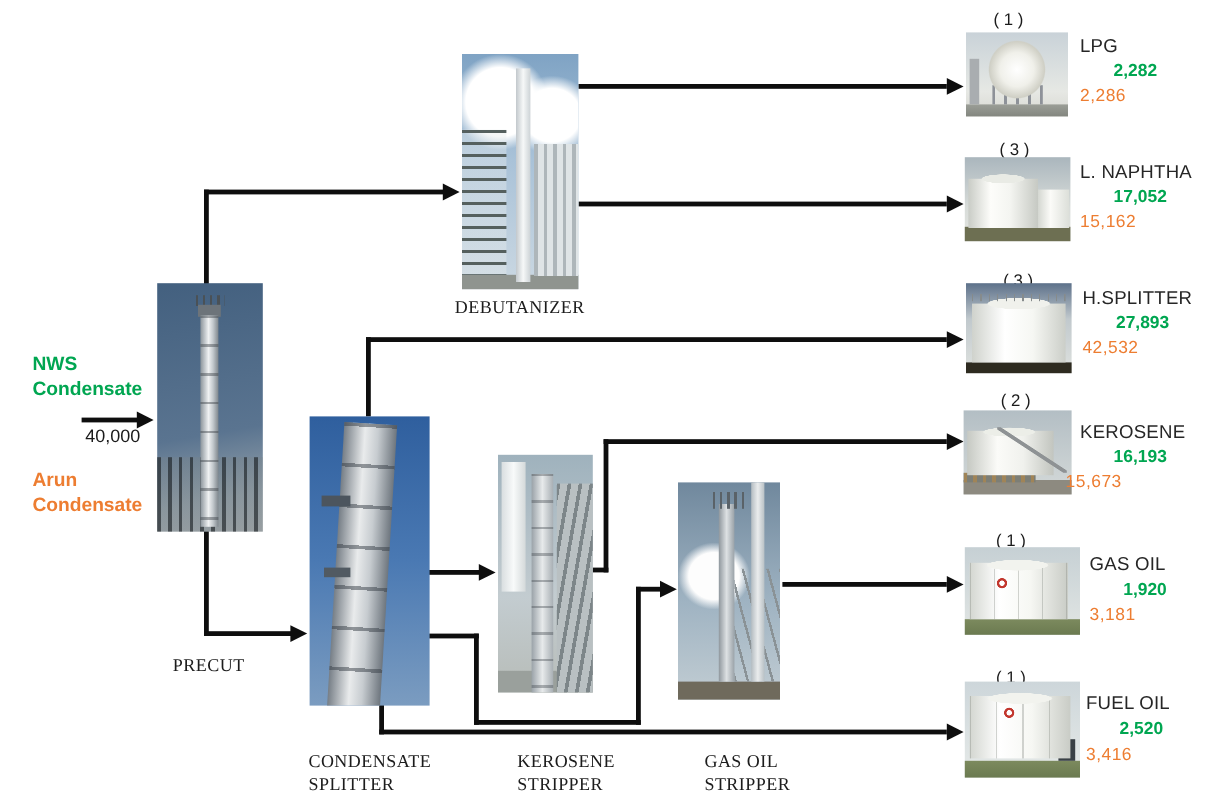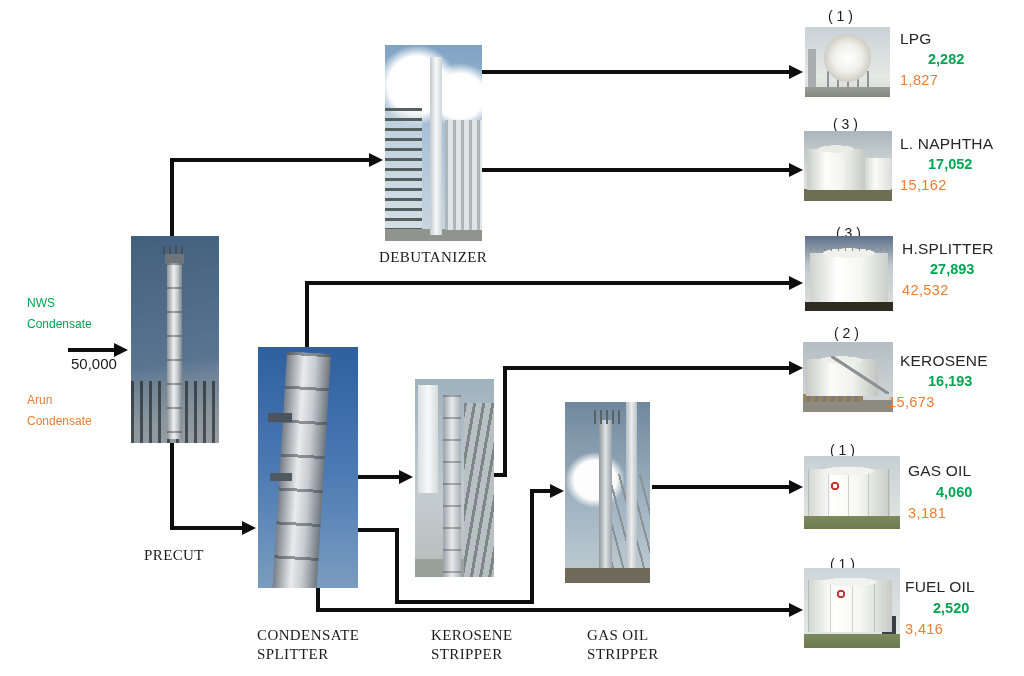--- a/index.html
+++ b/index.html
@@ -8,21 +8,21 @@
   
   .ln{position:absolute;background:var(--line,#0e0e0e);}
   .h{height:4px;} .v{width:4px;}
   .head{position:absolute;width:0;height:0;border-top:7px solid transparent;
         border-bottom:7px solid transparent;border-left:14px solid var(--line,#0e0e0e);}
   
   .photo{position:absolute;overflow:hidden;}
   
   .serifl{position:absolute;font-family:"Liberation Serif",serif;font-size:15px;
           line-height:19px;color:#1c1c1c;letter-spacing:.4px;white-space:pre;}
-  .bigl{position:absolute;font-size:12px;font-weight:400;line-height:21px;white-space:pre;}
+  .bigl{position:absolute;font-size:16px;font-weight:700;line-height:21px;white-space:pre;}
   .rate{position:absolute;font-size:15px;color:#1b1b1b;}
   .cnt{position:absolute;font-size:14px;color:#1b1b1b;white-space:pre;}
   .tname{position:absolute;font-size:15.5px;color:#262626;letter-spacing:.2px;white-space:pre;}
   .gval{position:absolute;font-size:14.5px;font-weight:700;color:var(--green,#00A651);margin-left:28px;}
   .oval{position:absolute;font-size:14.5px;font-weight:400;letter-spacing:.4px;color:var(--orange,#ED7D31);}
   
   .ph-precut{background:
     repeating-linear-gradient(180deg,rgba(60,66,72,.45) 0 2px,rgba(0,0,0,0) 2px 24px) 36px 27px / 15px 176px no-repeat,
     linear-gradient(90deg,#8b949b,#eff1f2 45%,#c3c9cd 70%,#7f878d) 36px 27px / 15px 176px no-repeat,
     linear-gradient(#6d747a,#6d747a) 34px 18px / 19px 10px no-repeat,
@@ -101,21 +101,21 @@
     linear-gradient(#7c8a5e,#6b7a50) 0 66px / 96px 14px no-repeat,
     linear-gradient(180deg,#cdd6da,#e6eae8);}
 </style>
 </head>
 <body>
 
 <div id="stage" style="--green: #00A651; --orange: #ED7D31; --line: #0e0e0e;">
 
   <div class="bigl" style="left:27px;top:293px;color:var(--green)">NWS
 Condensate</div>
-  <div class="rate" style="left:71px;top:355px">50,000</div>
+  <div class="rate" style="left:71px;top:355px">40,000</div>
   <div class="bigl" style="left:27px;top:390px;color:var(--orange)">Arun
 Condensate</div>
 
   <div class="ln h" style="left:68px;top:348px;width:48px"></div>
   <div class="head" style="left:114px;top:343px"></div>
 
   <div class="ln v" style="left:170px;top:158px;height:82px"></div>
   <div class="ln h" style="left:170px;top:158px;width:203px"></div>
   <div class="head" style="left:369px;top:153px"></div>
 
@@ -174,21 +174,21 @@
 STRIPPER</div>
 
   <div class="photo ph-gstrip" style="left:565px;top:402px;width:85px;height:181px"></div>
   <div class="serifl" style="left:587px;top:626px">GAS OIL
 STRIPPER</div>
 
   <div class="cnt" style="left:828px;top:8px">( 1 )</div>
   <div class="photo ph-lpg" style="left:805px;top:27px;width:85px;height:70px"></div>
   <div class="tname" style="left:900px;top:30px">LPG</div>
   <div class="gval" style="left:900px;top:51px">2,282</div>
-  <div class="oval" style="left:900px;top:72px">1,827</div>
+  <div class="oval" style="left:900px;top:72px">2,286</div>
 
   <div class="cnt" style="left:833px;top:116px">( 3 )</div>
   <div class="photo ph-lnaph" style="left:804px;top:131px;width:88px;height:70px"></div>
   <div class="tname" style="left:900px;top:135px">L. NAPHTHA</div>
   <div class="gval" style="left:900px;top:156px">17,052</div>
   <div class="oval" style="left:900px;top:177px">15,162</div>
 
   <div class="cnt" style="left:836px;top:225px">( 3 )</div>
   <div class="photo ph-hnaph" style="left:805px;top:236px;width:88px;height:75px"></div>
   <div class="tname" style="left:902px;top:240px">H.SPLITTER</div>
@@ -197,21 +197,21 @@
 
   <div class="cnt" style="left:834px;top:325px">( 2 )</div>
   <div class="photo ph-kero" style="left:803px;top:342px;width:90px;height:70px"></div>
   <div class="tname" style="left:900px;top:352px">KEROSENE</div>
   <div class="gval" style="left:900px;top:373px">16,193</div>
   <div class="oval" style="left:888px;top:394px">15,673</div>
 
   <div class="cnt" style="left:830px;top:442px">( 1 )</div>
   <div class="photo ph-gasoil" style="left:804px;top:456px;width:96px;height:73px"></div>
   <div class="tname" style="left:908px;top:462px">GAS OIL</div>
-  <div class="gval" style="left:908px;top:484px">4,060</div>
+  <div class="gval" style="left:908px;top:484px">1,920</div>
   <div class="oval" style="left:908px;top:505px">3,181</div>
 
   <div class="cnt" style="left:830px;top:556px">( 1 )</div>
   <div class="photo ph-fuel" style="left:804px;top:568px;width:96px;height:80px"></div>
   <div class="tname" style="left:905px;top:578px">FUEL OIL</div>
   <div class="gval" style="left:905px;top:600px">2,520</div>
   <div class="oval" style="left:905px;top:621px">3,416</div>
 
 </div>
 

